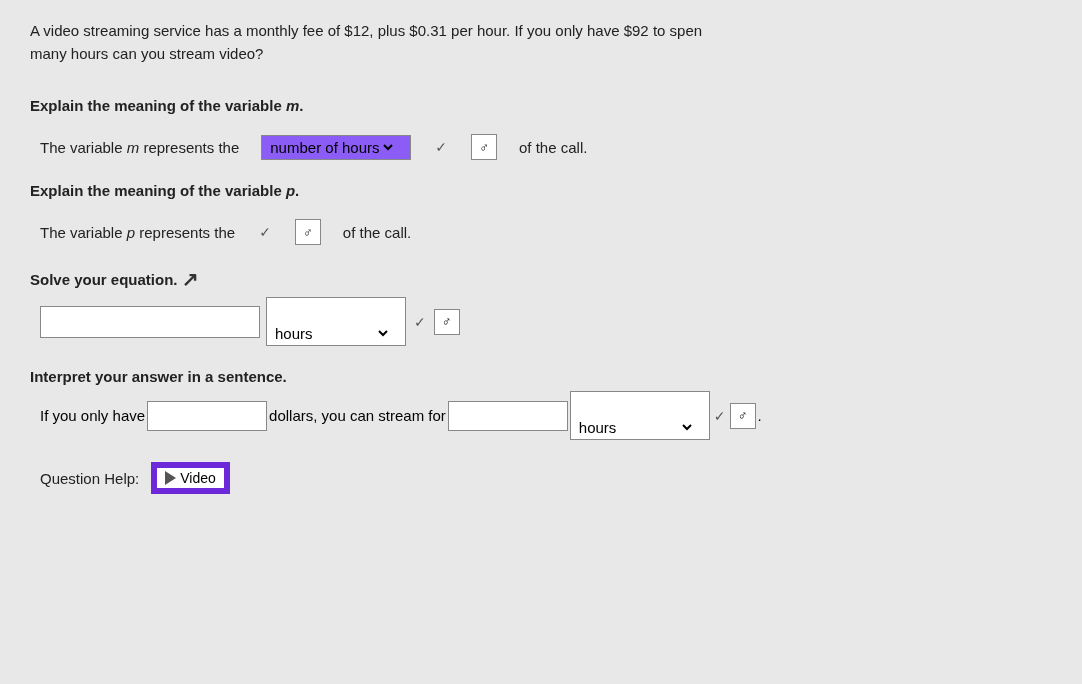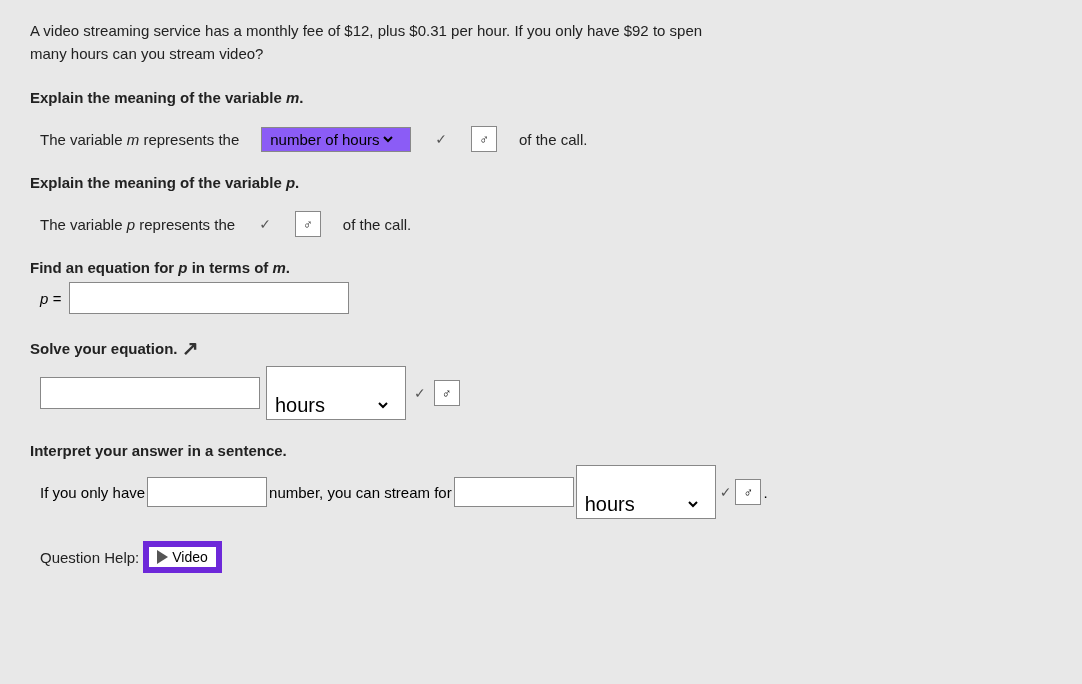--- a/index.html
+++ b/index.html
@@ -22,21 +22,21 @@
     .page-container {
       background-color: #e8e8e8;
       width: 1082px;
       min-height: 684px;
       padding: 20px 30px;
     }
 
     .problem-text {
       font-size: 15px;
       color: #222;
-      margin-bottom: 24px;
+      margin-bottom: 32px;
       line-height: 1.5;
       max-width: 800px;
     }
 
     .section {
       margin-bottom: 22px;
     }
 
     .section-title {
       font-size: 15px;
@@ -146,21 +146,21 @@
       align-items: center;
       border: 1px solid #888;
       background: #fff;
       padding: 2px 4px;
       min-width: 140px;
     }
 
     .hours-dropdown-wrapper select {
       border: none;
       background: transparent;
-      font-size: 20px;
+      font-size: 15px;
       outline: none;
       cursor: pointer;
       min-width: 120px;
       margin-top: 24px;
     }
 
     .interpret-row {
       display: flex;
       align-items: center;
       flex-wrap: wrap;
@@ -177,21 +177,21 @@
       padding: 2px 6px;
       font-size: 15px;
     }
 
     .question-help {
       margin-top: 10px;
       font-size: 15px;
       color: #222;
       display: flex;
       align-items: center;
-      gap: 4px;
+      gap: 12px;
       padding-left: 10px;
     }
 
     .video-btn {
       display: inline-flex;
       align-items: center;
       gap: 4px;
       background: #fff;
       border: 6px solid #6d28d9;
       padding: 2px 8px;
@@ -255,29 +255,20 @@
     <div class="inline-row">
       <span class="text-span">The variable <em>p</em> represents the</span>
       <span class="check-icon">✓</span>
       <div class="edit-icon">
         <span>♂</span>
       </div>
       <span class="text-span">of the call.</span>
     </div>
   </div>
 
-  <div class="section">
-    <div class="section-title">
-      Find an equation for <em>p</em> in terms of <em>m</em>.
-    </div>
-    <div class="equation-row">
-      <span class="equation-label">p =</span>
-      <input type="text" class="text-input" value="" style="">
-    </div>
-  </div>
 
   <div class="section">
     <div class="section-title" style="display:flex;align-items:center;">
       <span>Solve your equation.</span>
       <span class="cursor-arrow">↖</span>
     </div>
     <div class="solve-row">
       <input type="text" class="solve-input" value="" style="">
       <div class="hours-dropdown-wrapper">
         <select>
@@ -293,21 +284,21 @@
     </div>
   </div>
 
   <div class="section">
     <div class="section-title">
       Interpret your answer in a sentence.
     </div>
     <div class="interpret-row">
       <span class="text-span">If you only have</span>
       <input type="text" class="small-input" value="" style="">
-      <span class="text-span">number, you can stream for</span>
+      <span class="text-span">dollars, you can stream for</span>
       <input type="text" class="small-input" value="" style="">
       <div class="hours-dropdown-wrapper">
         <select>
           <option>hours</option>
           <option>minutes</option>
           <option>days</option>
         </select>
       </div>
       <span class="check-icon">✓</span>
       <div class="edit-icon">

